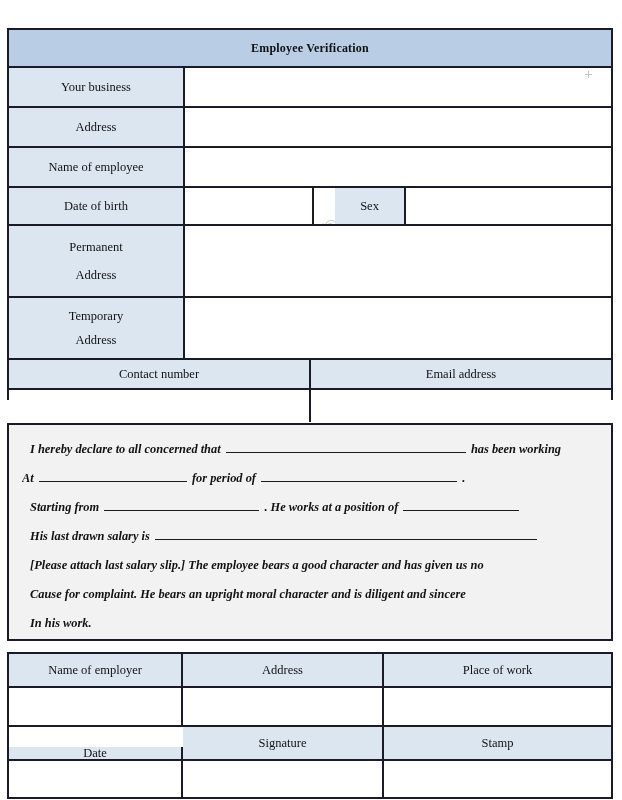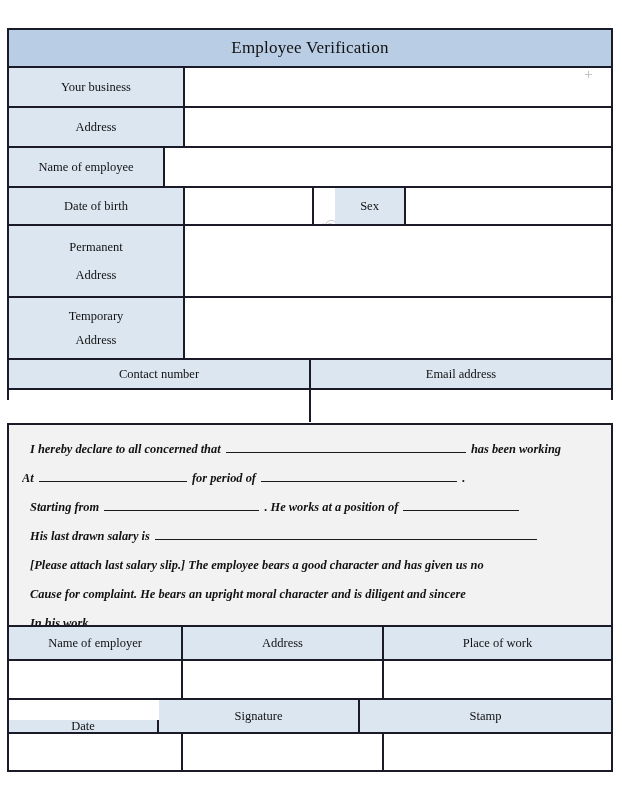--- a/index.html
+++ b/index.html
@@ -93,22 +93,22 @@
   
   #title-row {
     height: 36px;
     background: #b9cde4;
     border-bottom: 2px solid #1a1a28;
     display: flex;
     align-items: center;
     justify-content: center;
   }
   #title-row .t {
-    font-size: 17px;
-    font-weight: normal;
+    font-size: 12px;
+    font-weight: bold;
     letter-spacing: .2px;
   }
 
   
   #decl {
     position: absolute;
     left: 7px;
     width: 606px;
     box-sizing: border-box;
     border: 2px solid #1a1a28;
@@ -175,21 +175,21 @@
       <div class="cell lbl" style="width:176px;">Your business</div>
       <div class="cell val" style="flex:1;"></div>
     </div>
 
     <div class="row" style="height:40px;">
       <div class="cell lbl" style="width:176px;">Address</div>
       <div class="cell val" style="flex:1;"></div>
     </div>
 
     <div class="row" style="height:40px;">
-      <div class="cell lbl" style="width:156px;">Name of employee</div>
+      <div class="cell lbl" style="width:176px;">Name of employee</div>
       <div class="cell val" style="flex:1;"></div>
     </div>
 
     <div class="row" style="height:38px;">
       <div class="cell lbl" style="width:176px;">Date of birth</div>
       <div class="cell val" style="width:129px; border-right:2px solid #1a1a28;"></div>
       <div class="cell lbl" style="width:71px;margin-left:21px;">Sex</div>
       <div class="cell val" style="flex:1;"></div>
     </div>
 
@@ -249,36 +249,36 @@
       <span class="blank" style="width:382px;"></span>
     </div>
 
     <div class="dline indent">[Please attach last salary slip.] The employee bears a good character and has given us no</div>
 
     <div class="dline indent">Cause for complaint. He bears an upright moral character and is diligent and sincere</div>
 
     <div class="dline indent">In his work.</div>
   </div>
 
-  <div class="frame" id="sig-table" style="top:625px; height:147px;">
+  <div class="frame" id="sig-table" style="top:652px; height:147px;">
 
     <div class="row" style="height:34px;">
       <div class="cell lbl" style="width:174px;">Name of employer</div>
       <div class="cell lbl" style="width:201px;">Address</div>
       <div class="cell lbl" style="flex:1; border-right:none;">Place of work</div>
     </div>
 
     <div class="row" style="height:39px;">
       <div class="cell val" style="width:174px; border-right:2px solid #1a1a28;"></div>
       <div class="cell val" style="width:201px; border-right:2px solid #1a1a28;"></div>
       <div class="cell val" style="flex:1;"></div>
     </div>
 
     <div class="row" style="height:34px;">
-      <div class="cell lbl" style="width:150px;margin-top:20px;">Date</div>
+      <div class="cell lbl" style="width:174px;margin-top:20px;">Date</div>
       <div class="cell lbl" style="width:201px;">Signature</div>
       <div class="cell lbl" style="flex:1; border-right:none;">Stamp</div>
     </div>
 
     <div class="row" style="height:36px;">
       <div class="cell val" style="width:174px; border-right:2px solid #1a1a28;"></div>
       <div class="cell val" style="width:201px; border-right:2px solid #1a1a28;"></div>
       <div class="cell val" style="flex:1;"></div>
     </div>
   </div>

